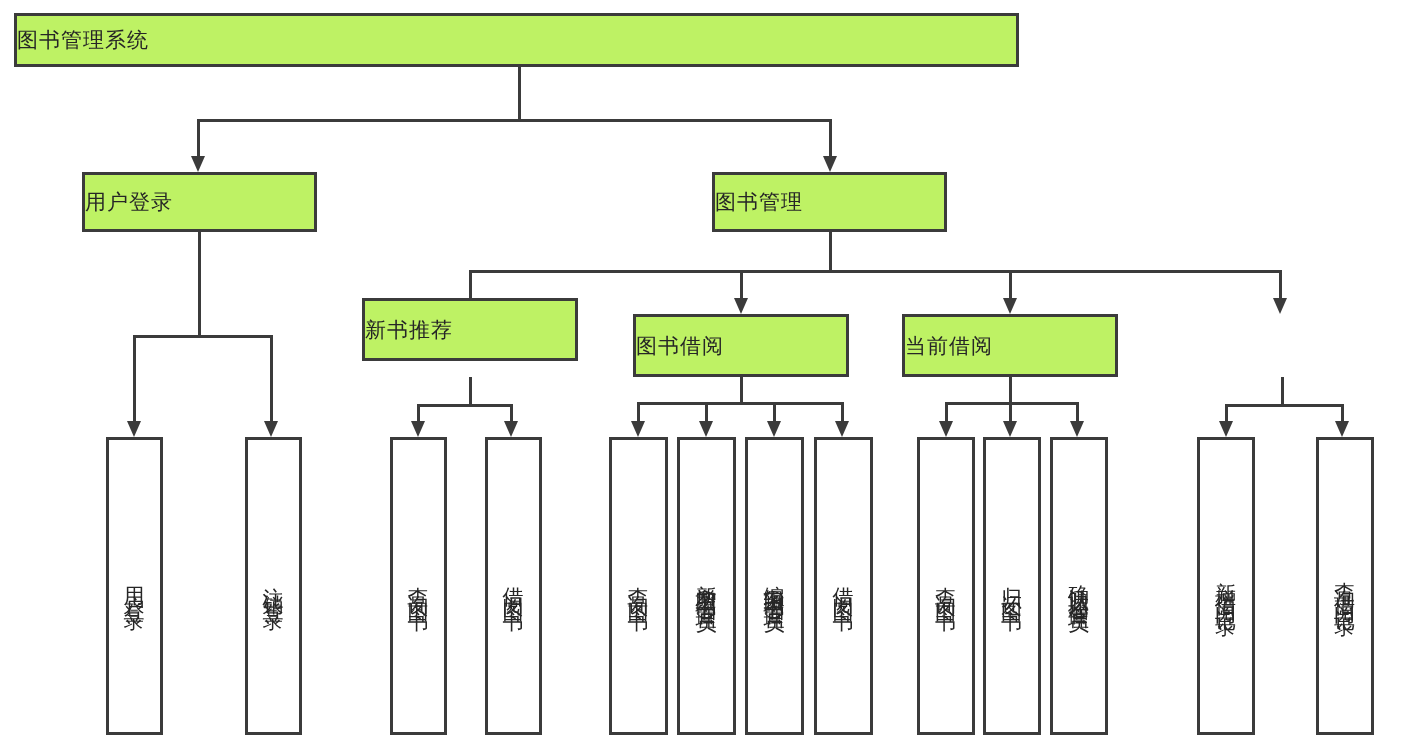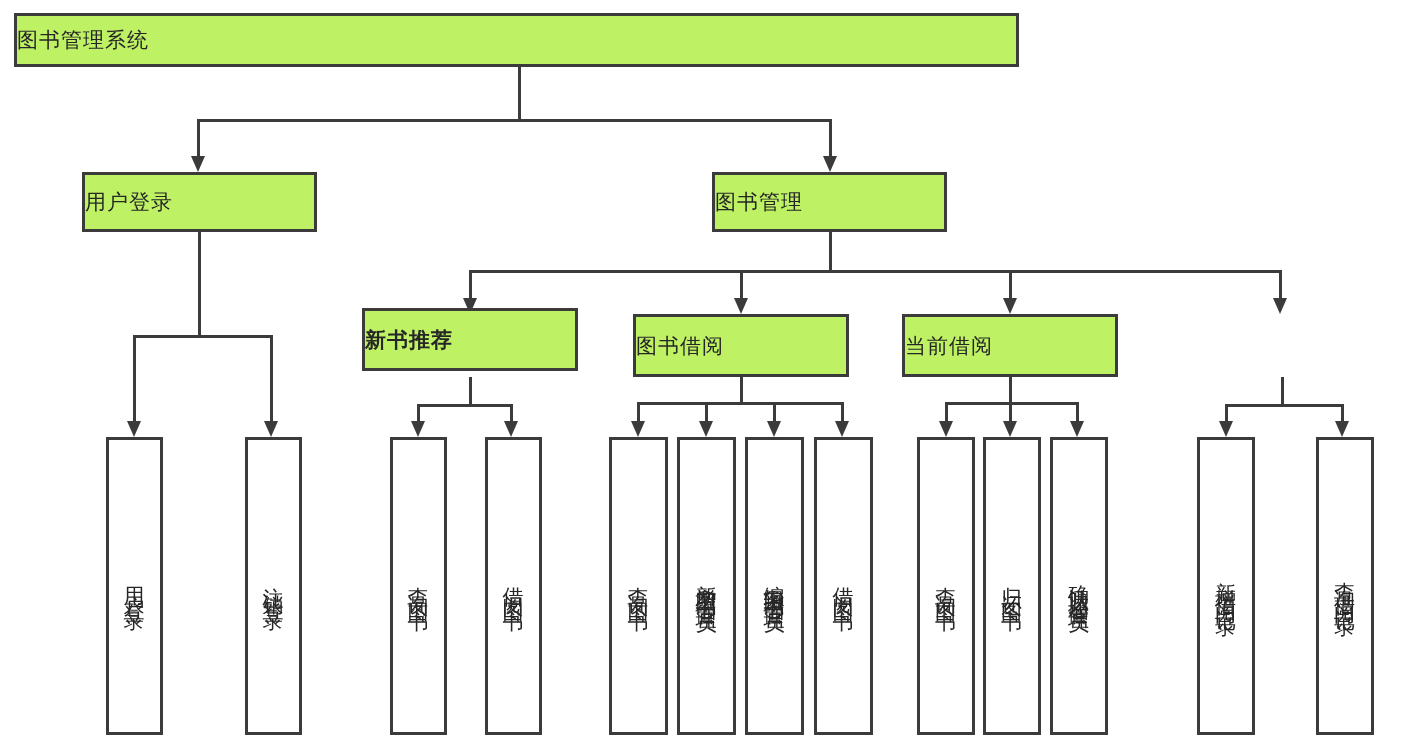--- a/index.html
+++ b/index.html
@@ -76,21 +76,21 @@
   <div class="hl" style="left:469px; top:270px; width:813px;"></div>
   <div class="vl" style="left:469px; top:270px; height:28px;"></div>
   <div class="ah" style="left:463px; top:298px;"></div>
   <div class="vl" style="left:740px; top:270px; height:28px;"></div>
   <div class="ah" style="left:734px; top:298px;"></div>
   <div class="vl" style="left:1009px; top:270px; height:28px;"></div>
   <div class="ah" style="left:1003px; top:298px;"></div>
   <div class="vl" style="left:1279px; top:270px; height:28px;"></div>
   <div class="ah" style="left:1273px; top:298px;"></div>
 
-  <div class="hbox" style="left:362px; top:308px; width:216px; height:63px;font-weight:bold;">
+  <div class="hbox" style="left:362px; top:298px; width:216px; height:63px;">
     <span>新书推荐</span>
   </div>
   <div class="hbox" style="left:902px; top:314px; width:216px; height:63px;">
     <span>当前借阅</span>
   </div>
   <div class="hbox" style="left:633px; top:314px; width:216px; height:63px;">
     <span>图书借阅</span>
   </div>
 
   <div class="vl" style="left:469px; top:377px; height:27px;"></div>

